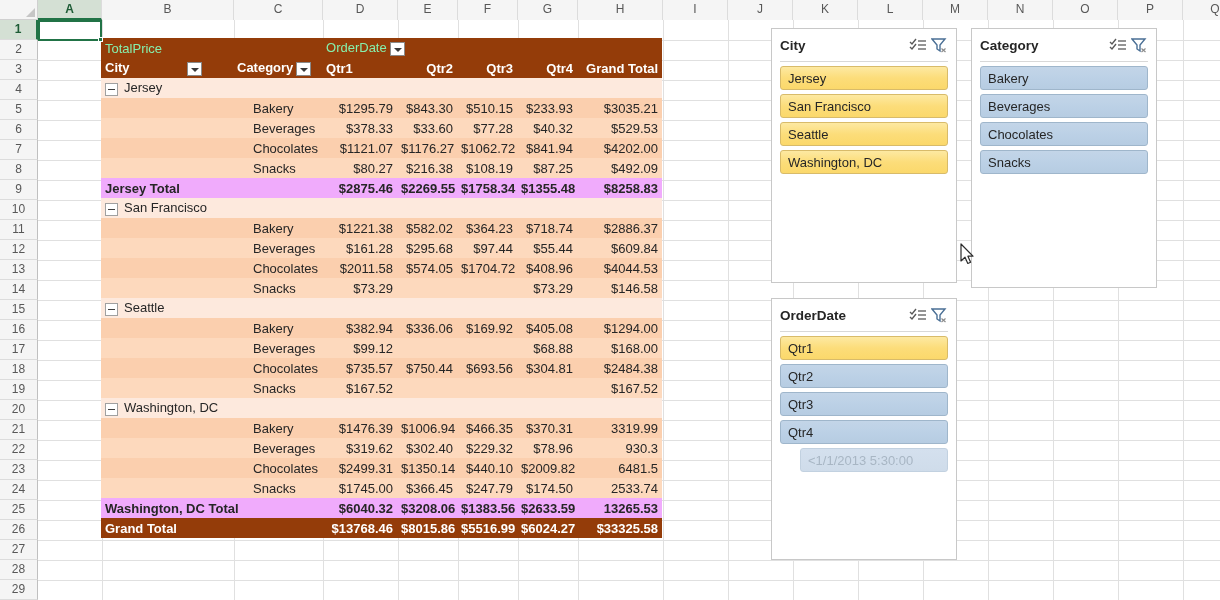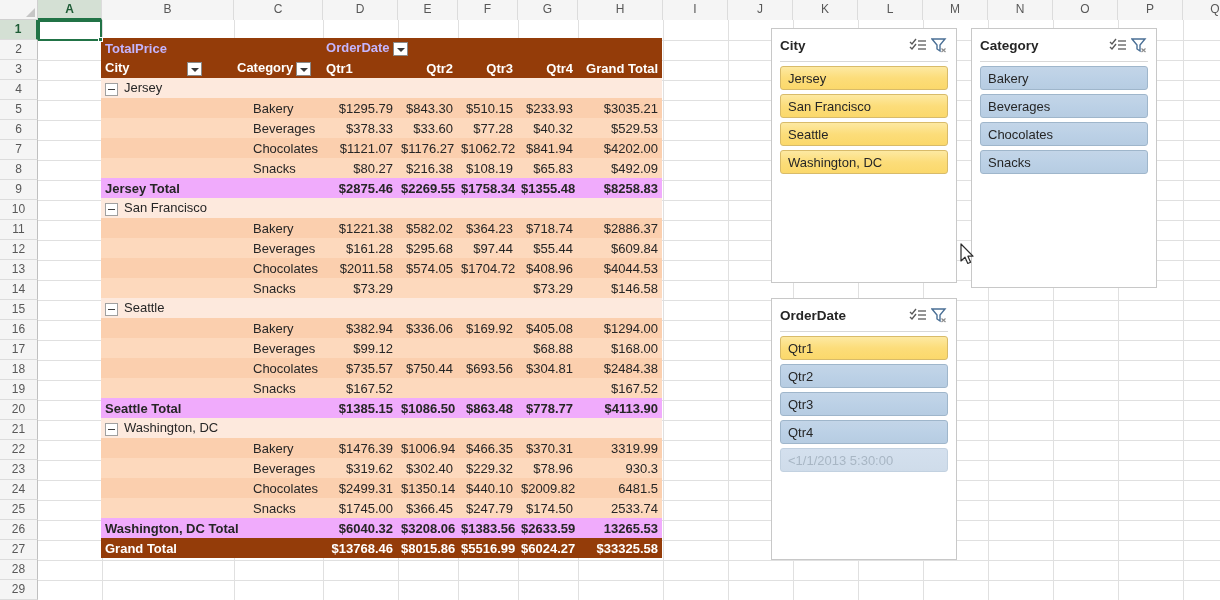--- a/index.html
+++ b/index.html
@@ -75,21 +75,21 @@
   #pivot {
     position: absolute; left: 101px; top: 38px;
     width: 561px; z-index: 3;
     font-size: 13px; color: #262626;
     border-collapse: collapse;
   }
   #pivot table { border-collapse: collapse; width: 561px; table-layout: fixed; }
   #pivot td, #pivot th { height: 20px; padding: 0 4px; overflow: hidden; white-space: nowrap; }
 
   .pv-title-row td {
-    background: #943c09; color: #c4b5fd; font-weight: bold; font-size: 13px;
+    background: #943c09; color: #86efac; font-weight: normal; font-size: 13px;
     height: 21px;
   }
   .pv-head-row td {
     background: #943c09; color: #ffffff; font-weight: bold; font-size: 13px;
     height: 21px;
   }
   .num { text-align: right; }
 
   .drop-btn {
     display: inline-block; width: 15px; height: 14px;
@@ -159,20 +159,21 @@
   
   .slicer-item.blue {
     background: linear-gradient(to bottom, #c3d5e8 0%, #bcd1e6 50%, #b6cce2 100%);
     border: 1px solid #9fb6cb;
   }
   
   .slicer-item.disabled {
     background: linear-gradient(to bottom, #d4e0ee 0%, #cfdcea 100%);
     border: 1px solid #c2d1e0;
     color: #a8b6c4;
+    margin-left: 20px;
   }
 
   
   .ico { display: block; }
 
   
   #cursor { position: absolute; z-index: 20; pointer-events: none; }
 </style>
 </head>
 <body>
@@ -346,21 +347,21 @@
             <td class="num">$1062.72</td>
             <td class="num">$841.94</td>
             <td class="num">$4202.00</td>
           </tr>
           <tr class="data-row alt">
             <td></td>
             <td class="indent-cat">Snacks</td>
             <td class="num">$80.27</td>
             <td class="num">$216.38</td>
             <td class="num">$108.19</td>
-            <td class="num">$65.83</td>
+            <td class="num">$87.25</td>
             <td class="num">$492.09</td>
           </tr>
           <tr class="total-row">
             <td colspan="2">Jersey Total</td>
             <td class="num">$2875.46</td>
             <td class="num">$2269.55</td>
             <td class="num">$1758.34</td>
             <td class="num">$1355.48</td>
             <td class="num">$8258.83</td>
           </tr>
@@ -446,28 +447,20 @@
             <td class="num">$2484.38</td>
           </tr>
           <tr class="data-row alt">
             <td></td>
             <td class="indent-cat">Snacks</td>
             <td class="num">$167.52</td>
             <td class="num"></td>
             <td class="num"></td>
             <td class="num"></td>
             <td class="num">$167.52</td>
-          </tr>
-          <tr class="total-row">
-            <td colspan="2">Seattle Total</td>
-            <td class="num">$1385.15</td>
-            <td class="num">$1086.50</td>
-            <td class="num">$863.48</td>
-            <td class="num">$778.77</td>
-            <td class="num">$4113.90</td>
           </tr>
           <tr class="grp-row">
             <td class="grp-name"><span class="collapse-btn"></span><span>Washington, DC</span></td>
             <td></td>
             <td></td>
             <td></td>
             <td></td>
             <td></td>
             <td></td>
           </tr>

